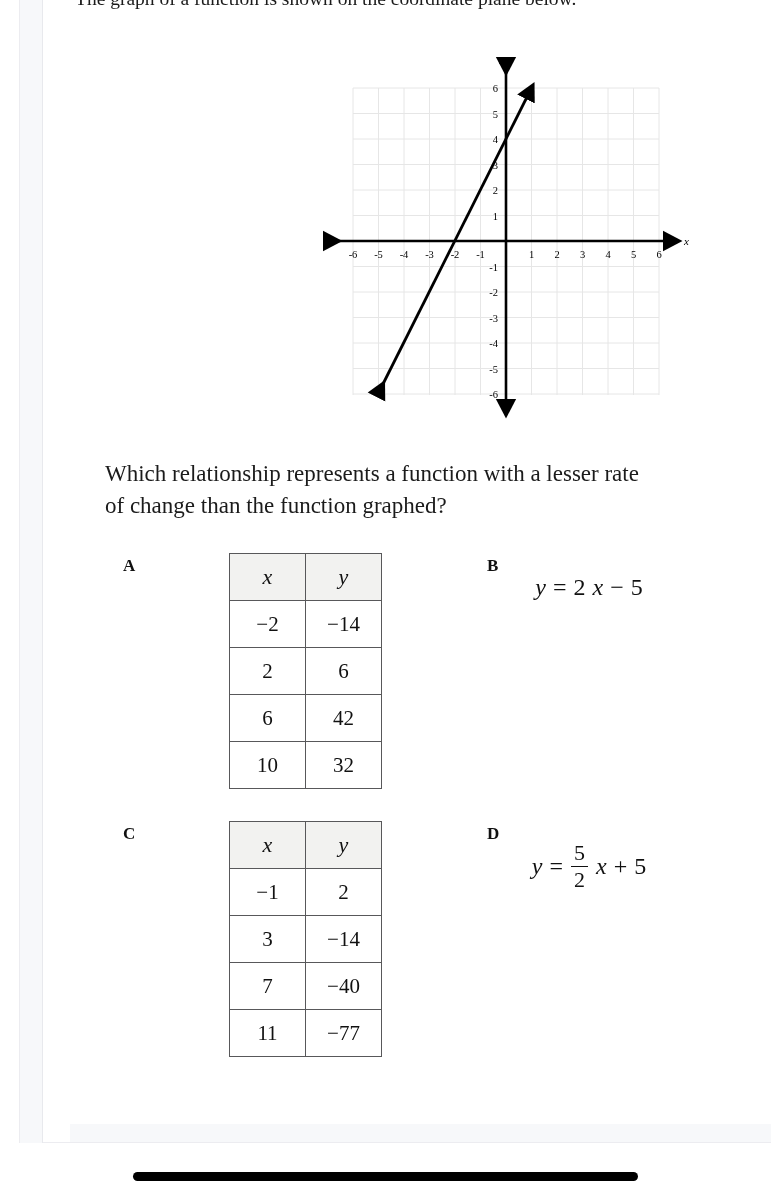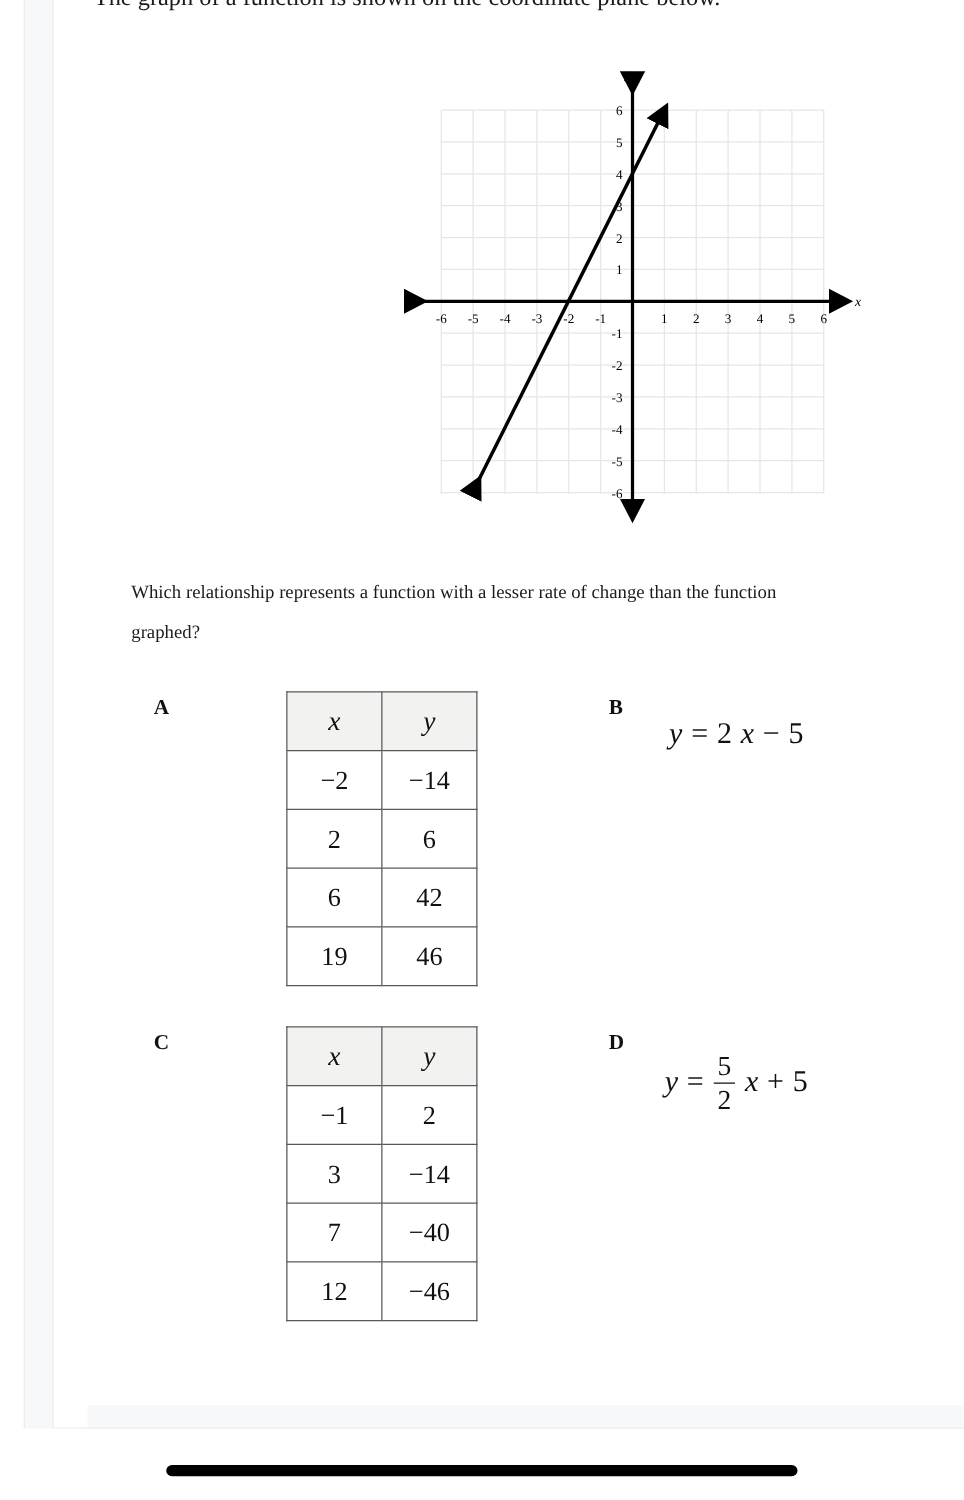--- a/index.html
+++ b/index.html
@@ -60,21 +60,21 @@
     height: 372px;
   }
   .graph-wrap svg { display: block; }
 
   
   .question {
     position: absolute;
     left: 62px;
     top: 458px;
     width: 545px;
-    font-size: 15px;
+    font-size: 23px;
     line-height: 32px;
     color: #1b1b1b;
   }
 
   
   .choices {
     position: absolute;
     left: 0px;
     top: 548px;
     width: 728px;
@@ -315,22 +315,22 @@
               </tr>
               <tr>
                 <td>2</td>
                 <td>6</td>
               </tr>
               <tr>
                 <td>6</td>
                 <td>42</td>
               </tr>
               <tr>
-                <td>19</td>
-                <td>46</td>
+                <td>10</td>
+                <td>32</td>
               </tr>
             </tbody>
           </table>
         </div>
 
         <div class="choice col-right">
           <div class="choice-letter">B</div>
           <div class="equation">
             <div class="eq-inner">
               <span class="var">y</span>
@@ -363,22 +363,22 @@
               </tr>
               <tr>
                 <td>3</td>
                 <td>−14</td>
               </tr>
               <tr>
                 <td>7</td>
                 <td>−40</td>
               </tr>
               <tr>
-                <td>12</td>
-                <td>−46</td>
+                <td>11</td>
+                <td>−77</td>
               </tr>
             </tbody>
           </table>
         </div>
 
         <div class="choice col-right">
           <div class="choice-letter">D</div>
           <div class="equation">
             <div class="eq-inner">
               <span class="var">y</span>

